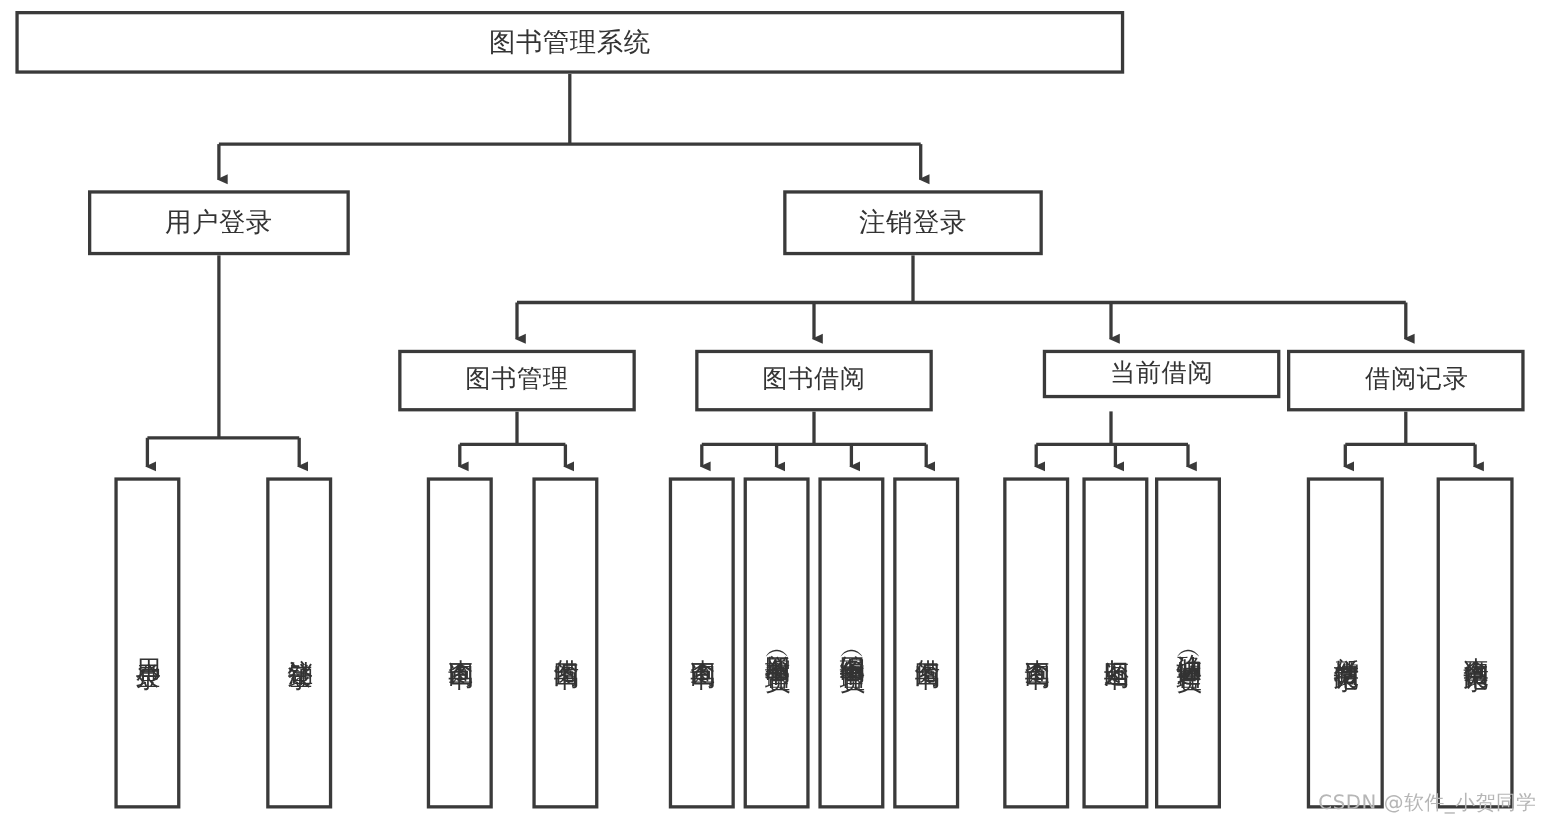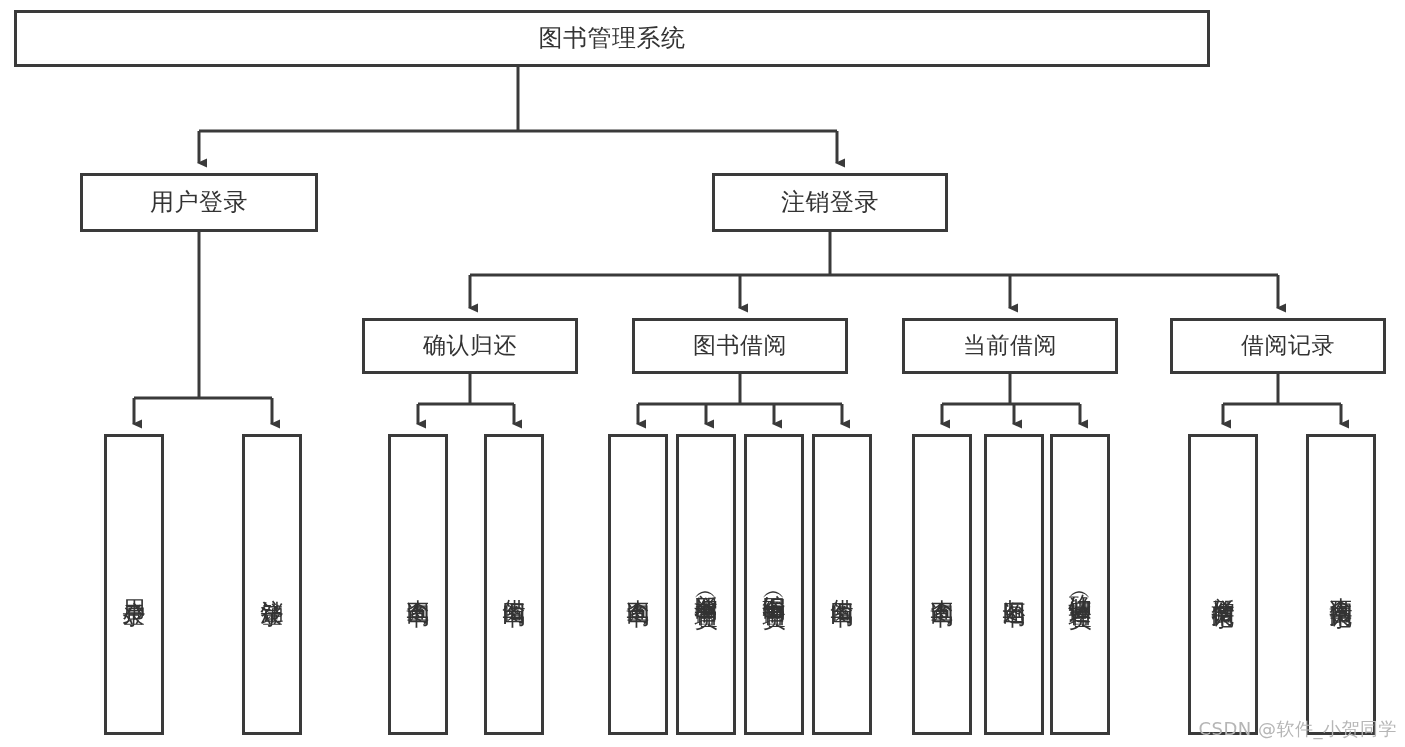--- a/index.html
+++ b/index.html
@@ -111,38 +111,38 @@
       <path d="M 1014 404 L 1014 424" marker-end="url(#arrowhead)"></path>
       <path d="M 1080 404 L 1080 424" marker-end="url(#arrowhead)"></path>
 
       <path d="M 1278 374 L 1278 404"></path>
       <path d="M 1223 404 L 1341 404"></path>
       <path d="M 1223 404 L 1223 424" marker-end="url(#arrowhead)"></path>
       <path d="M 1341 404 L 1341 424" marker-end="url(#arrowhead)"></path>
     </g>
   </svg>
 
-  <div class="node-box root" style="left:14px; top:10px; width:1196px; height:57px;">
+  <div class="node-box root" style="left:14px; top:10px; width:1008px; height:57px;">
     <span class="node-label">图书管理系统</span>
   </div>
 
   <div class="node-box lvl2" style="left:80px; top:173px; width:238px; height:59px;">
     <span class="node-label">用户登录</span>
   </div>
   <div class="node-box lvl2" style="left:712px; top:173px; width:236px; height:59px;">
     <span class="node-label">注销登录</span>
   </div>
 
   <div class="node-box lvl3" style="left:362px; top:318px; width:216px; height:56px;">
-    <span class="node-label">确认归还</span>
+    <span class="node-label">图书管理</span>
   </div>
   <div class="node-box lvl3" style="left:632px; top:318px; width:216px; height:56px;">
     <span class="node-label">图书借阅</span>
   </div>
-  <div class="node-box lvl3" style="left:902px; top:318px; width:216px; height:56px;">
+  <div class="node-box lvl3" style="left:948px; top:318px; width:216px; height:44px;">
     <span class="node-label">当前借阅</span>
   </div>
   <div class="node-box lvl3" style="left:1170px; top:318px; width:216px; height:56px;padding-left:20px;">
     <span class="node-label">借阅记录</span>
   </div>
 
   <div class="node-box leaf vertical" style="left:104px; top:434px; width:60px; height:301px;">
     <span class="node-label">用户登录</span>
   </div>
   <div class="node-box leaf vertical" style="left:242px; top:434px; width:60px; height:301px;">

